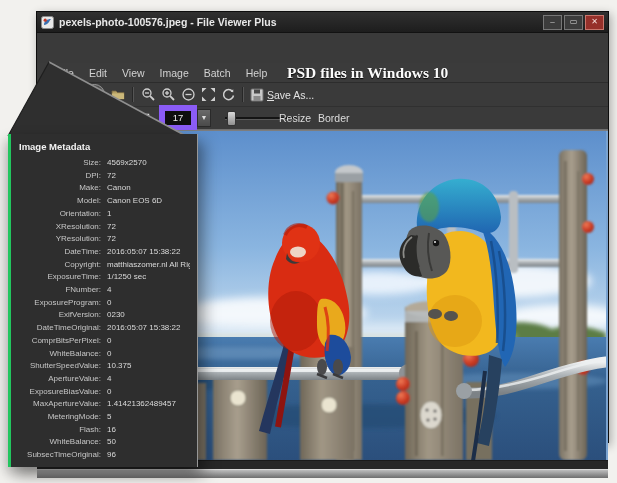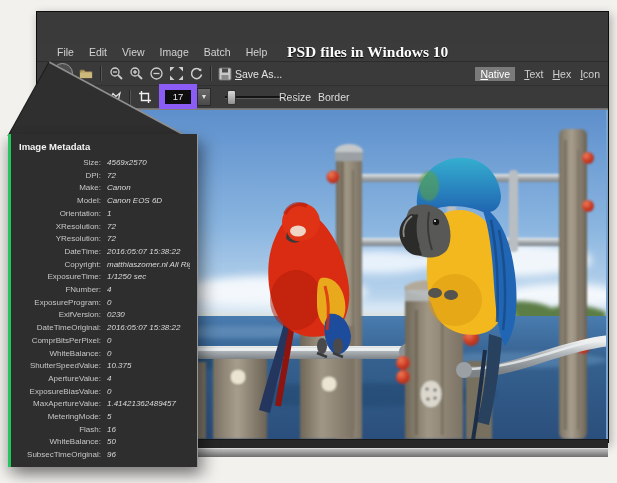--- a/index.html
+++ b/index.html
@@ -19,21 +19,21 @@
   
   .menubar{position:relative;height:19px;background:#3b3b3b;border-bottom:1px solid #2c2c2c;
            display:flex;align-items:center;padding-left:20px;margin-top:30px;}
   .menu-items{display:flex;gap:15px;}
   .menu-item{color:#d2d2d2;font-size:10.5px;cursor:default;}
   .menubar-caption{position:absolute;left:250px;top:0;height:19px;line-height:19px;
         font-family:"Liberation Serif",serif;font-weight:bold;font-size:15.5px;color:#fbfbfb;
         text-shadow:0 1px 1px #000;white-space:nowrap;}
   
   .toolbar{position:relative;display:flex;align-items:center;background:#3a3a3a;}
-  .tb1{height:23px;border-bottom:1px solid #303030;padding-left:15px;}
+  .tb1{height:23px;border-bottom:1px solid #303030;padding-left:15px;margin-left:32px;}
   .tb2{height:22px;border-bottom:1px solid #6f6f6f;padding-left:8px;}
   .tbtn{display:flex;align-items:center;justify-content:center;width:20px;height:19px;flex:0 0 auto;}
   .tbtn.round{width:19px;height:19px;border:1px solid #9a9a9a;border-radius:50%;background:#4e4e4e;margin-right:3px;}
   .tsep{width:1px;height:15px;background:#272727;border-right:1px solid #555;margin:0 4px;flex:0 0 auto;}
   .savebtn{display:flex;align-items:center;gap:3px;margin-left:2px;}
   .savebtn .lbl{color:#e2e2e2;font-size:10.5px;}
   .fl{display:inline-block;}
   .fl::first-letter{text-decoration:underline;}
   .view-tabs{position:absolute;right:8px;top:0;height:23px;display:flex;align-items:center;gap:9px;}
   .tab{color:#d0d0d0;font-size:10.5px;cursor:default;}
@@ -59,29 +59,42 @@
   .statusbar{height:8px;background:linear-gradient(#bdbdbd,#6e6e6e);border-top:1px solid #d8d8d8;}
   
   .pointer-svg{position:absolute;left:0;top:0;z-index:5;pointer-events:none;}
   .metadata-panel{position:absolute;left:8px;top:134px;width:190px;height:333px;z-index:6;
         background:#2e2e2e;border-right:1px solid #979797;border-left:3px solid #22c55e;
         box-shadow:7px 8px 14px rgba(0,0,0,.35),-3px 6px 12px rgba(0,0,0,.22);
         box-sizing:border-box;padding:5px 7px 0 6px;}
   .mp-title{color:#f2f2f2;font-size:9.5px;font-weight:bold;margin:2px 0 5px 2px;}
   .mrow{display:grid;grid-template-columns:84px 1fr;column-gap:6px;line-height:12.7px;}
   .ml{color:#c6c6c6;font-size:8px;text-align:right;white-space:nowrap;}
-  .mv{color:#dadada;font-size:8px;white-space:nowrap;overflow:hidden;font-style:italic;}
+  .mv{color:#dadada;font-size:8px;white-space:nowrap;overflow:hidden;}
 </style>
 </head>
 <body>
 
 <div class="page">
 
   <div class="window">
 
+    <div class="titlebar">
+      <svg class="appicon" viewBox="0 0 13 13">
+        <rect x="0.5" y="0.5" width="12" height="12" rx="2" fill="#e9e9e9" stroke="#8a8a8a"></rect>
+        <path d="M3,9 C3,5 6,3 10,3 C8,5 8,7 6,8 C5,8.6 4,9 3,9 Z" fill="#3a6fb0"></path>
+        <circle cx="4.2" cy="4.2" r="1.6" fill="#c33b2a"></circle>
+      </svg>
+      <span class="title-text">pexels-photo-100576.jpeg - File Viewer Plus</span>
+      <div class="win-btns">
+        <div class="wbtn">–</div>
+        <div class="wbtn">▭</div>
+        <div class="wbtn close">✕</div>
+      </div>
+    </div>
 
     <div class="menubar">
       <div class="menu-items">
 
       <span class="menu-item">File</span>
           <span class="menu-item">Edit</span>
           <span class="menu-item">View</span>
           <span class="menu-item">Image</span>
           <span class="menu-item">Batch</span>
           <span class="menu-item">Help</span>
@@ -140,27 +153,20 @@
       </div>
       <div class="tsep"></div>
       <div class="savebtn">
         <svg width="14" height="14" viewBox="0 0 14 14">
           <rect x="1" y="1" width="12" height="12" rx="1" fill="#c9c9c9" stroke="#6e6e6e"></rect>
           <rect x="4" y="1.5" width="6" height="4" fill="#4a4a4a"></rect>
             <rect x="3.5" y="8" width="7" height="5" fill="#8a8a8a"></rect>
         </svg>
         <span class="lbl fl">Save As...</span>
       </div>
-      <div class="view-tabs">
-
-      <span class="tab active"><span class="fl">Native</span></span>
-          <span class="tab"><span class="fl">Text</span></span>
-          <span class="tab"><span class="fl">Hex</span></span>
-          <span class="tab"><span class="fl">Icon</span></span>
-        </div>
     </div>
 
     <div class="toolbar tb2">
       <div class="tbtn">
         <svg width="14" height="14" viewBox="0 0 14 14" fill="#6e6e6e">
           <path d="M4,13 L4,7 C4,4 4.8,4 5.2,6 L5.5,7.5 L5.5,2.5 C5.5,1.2 6.8,1.2 6.9,2.5 L7.2,6.5 L7.6,2.2 C7.7,1 9,1 9,2.3 L9.1,6.6 L9.8,3.5 C10.1,2.4 11.2,2.7 11.1,3.8 L10.6,9.5 C10.4,11.5 9.5,13 7.5,13 Z"></path>
         </svg>
       </div>
       <div class="tbtn">
         <svg width="14" height="14" viewBox="0 0 14 14" fill="none" stroke="#6e6e6e" stroke-width="1.2" stroke-dasharray="2 1.6">

